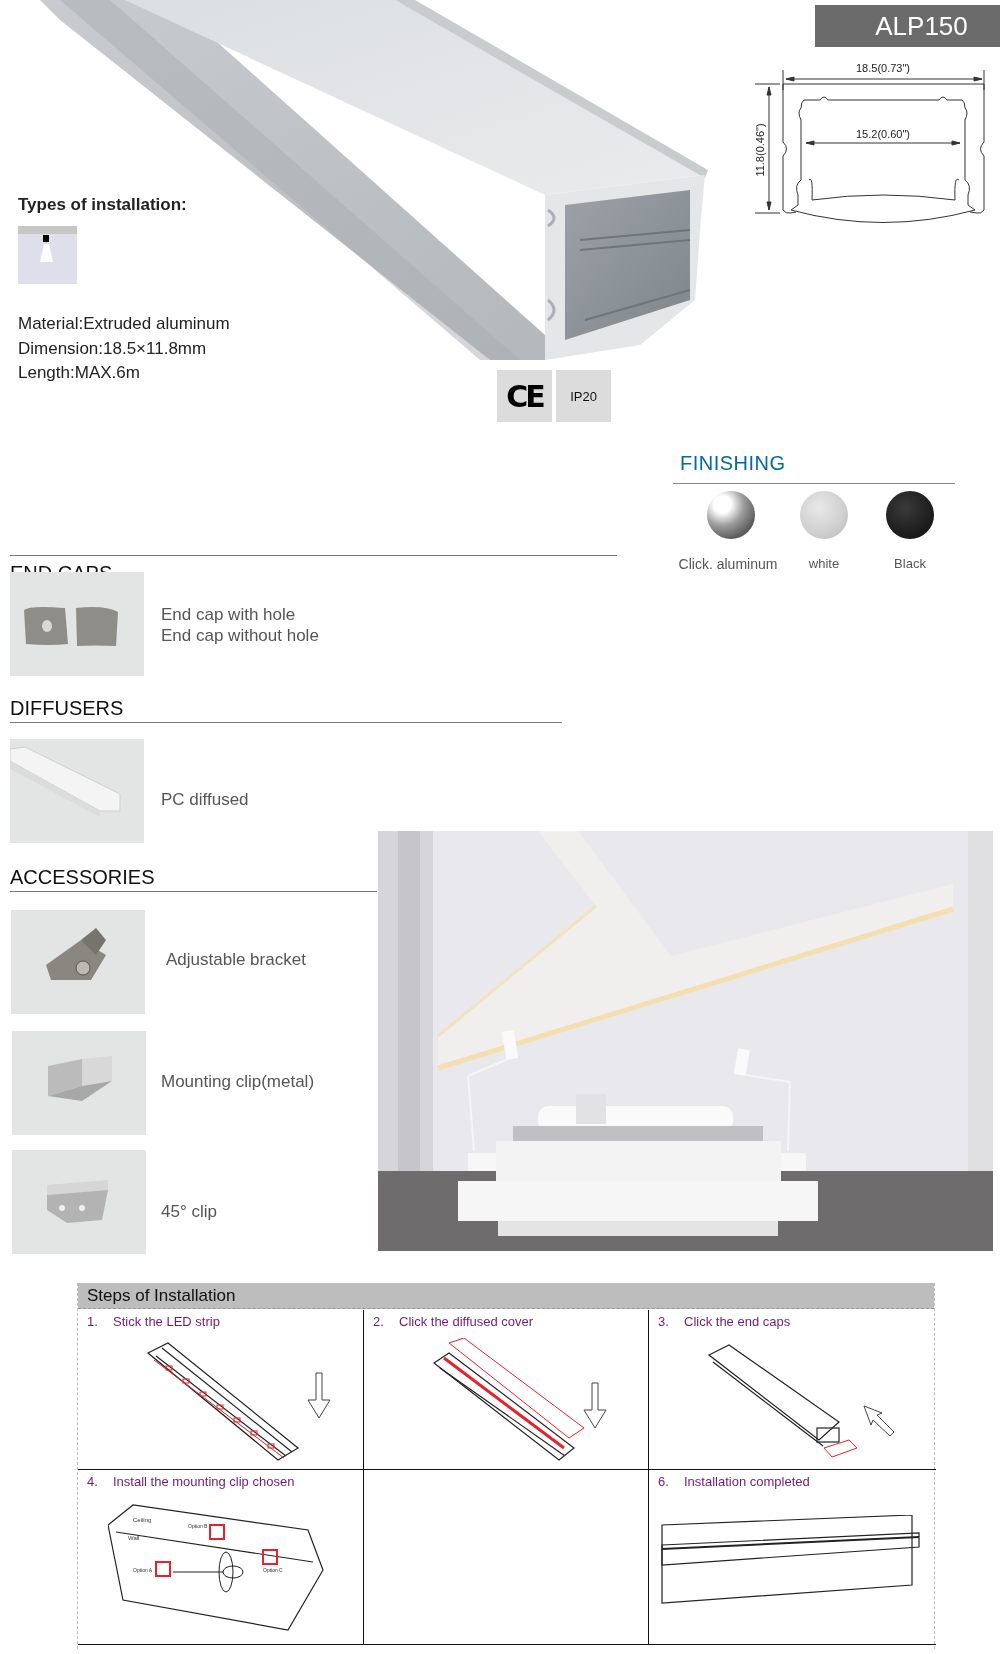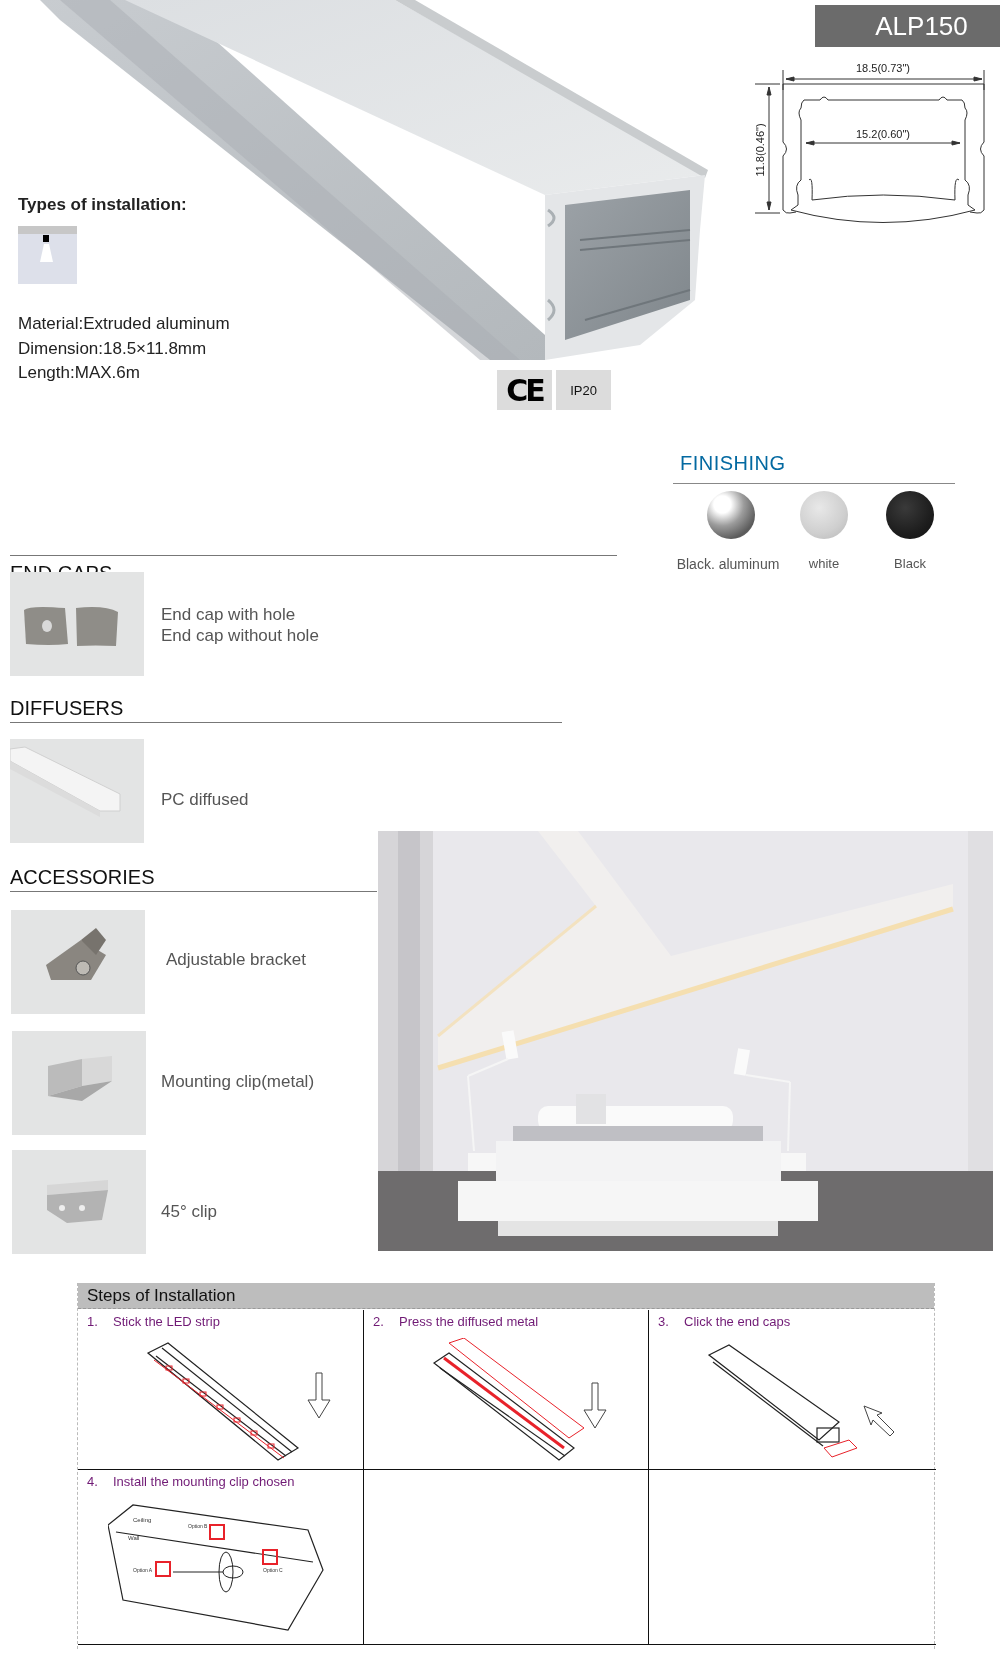--- a/index.html
+++ b/index.html
@@ -9,21 +9,21 @@
 
   
   .hero { left: 0; top: 0; width: 760px; height: 380px; }
   .model-box { left: 775px; top: 5px; width: 213px; height: 42px; background: #6b6b6b; color: #fff; font-size: 26px; text-align: center; line-height: 42px; margin-left: 40px; }
   .diagram { left: 750px; top: 50px; width: 250px; height: 180px; }
   .inst-title { left: 18px; top: 195px; font-size: 17px; color: #222; font-weight: bold; }
   .inst-icon { left: 18px; top: 226px; width: 59px; height: 58px; background: #dde0ea; }
   .inst-icon .band { position: absolute; left: 0; top: 0; width: 100%; height: 8px; background: #c7c7c7; }
   .inst-icon .led { position: absolute; left: 25px; top: 9px; width: 6px; height: 7px; background: #000; }
   .specs { left: 18px; top: 312px; font-size: 17px; line-height: 24.5px; color: #222; }
-  .cert { top: 370px; width: 55px; height: 40px; background: #dcdcdc; display: flex; align-items: center; justify-content: center; text-align: center; }
+  .cert { top: 370px; width: 55px; height: 52px; background: #dcdcdc; display: flex; align-items: center; justify-content: center; text-align: center; }
   .cert-ce { left: 497px; font-size: 30px; font-weight: bold; color: #000; letter-spacing: -3px; font-family: "DejaVu Sans", sans-serif; }
   .cert-ip { left: 556px; font-size: 13px; color: #111; }
 
   
   .fin-title { left: 680px; top: 452px; font-size: 20px; color: #0369a1; letter-spacing: 0.5px; }
   .fin-line { left: 673px; top: 483px; width: 282px; height: 1px; background: #888; }
   .swatch { top: 491px; width: 48px; height: 48px; border-radius: 50%; }
   .sw-anod { left: 707px; background: radial-gradient(circle at 32% 28%, #ffffff 0%, #ffffff 18%, #9c9c9c 45%, #5a5a5a 75%, #8a8a8a 100%); }
   .sw-white { left: 800px; background: radial-gradient(circle at 40% 35%, #e8e8e8 0%, #cfcfcf 60%, #b5b5b5 100%); }
   .sw-black { left: 886px; background: radial-gradient(circle at 40% 35%, #3a3a3a 0%, #1e1e1e 60%, #0f0f0f 100%); }
@@ -136,21 +136,21 @@
   </div>
 <div class="abs cert cert-ip">
     <span>IP20</span>
   </div>
 
 <div class="abs fin-title">FINISHING</div>
 <div class="abs fin-line"></div>
 <div class="abs swatch sw-anod"></div>
 <div class="abs swatch sw-white"></div>
 <div class="abs swatch sw-black"></div>
-<div class="abs fin-label" style="left:673px;width:110px;font-size:14px;">Black. aluminum</div>
+<div class="abs fin-label" style="left:673px;width:110px;font-size:14px;">Click. aluminum</div>
 <div class="abs fin-label" style="left:794px;width:60px;">white</div>
 <div class="abs fin-label" style="left:880px;width:60px;">Black</div>
 
 <div class="abs sec-title" style="left:10px;top:530px;margin-top:32px;">END CAPS</div>
 <div class="abs sec-line" style="left:10px;top:555px;width:607px;"></div>
 <div class="abs thumb" style="left:10px;top:572px;">
   <svg width="134" height="104">
     <path d="M14,38 Q20,33 55,36 L58,72 Q40,74 16,72 Z" fill="#8f8d88"></path>
     <ellipse cx="37" cy="54" rx="5" ry="6" fill="#d9d9d9"></ellipse>
     <path d="M66,36 Q95,33 108,40 L106,74 Q85,73 67,74 Z" fill="#8f8d88"></path>
@@ -259,21 +259,21 @@
           <rect x="79" y="67" width="6" height="4"></rect>
         <rect x="96" y="80" width="6" height="4"></rect>
           <rect x="113" y="93" width="6" height="4"></rect>
         <rect x="130" y="106" width="6" height="4"></rect>
       </g>
       <path d="M178,35 L184,35 L184,62 L192,62 L181,80 L170,62 L178,62 Z" stroke="#444" fill="#fff"></path>
     </svg>
   </div>
 
   <div class="cell" style="left:286px;top:27px;width:284px;height:159px;">
-    <div class="cell-label"><span class="num">2.</span><span>Press the diffused metal</span></div>
+    <div class="cell-label"><span class="num">2.</span><span>Click the diffused cover</span></div>
     <svg style="position:absolute;left:60px;top:28px" width="200" height="125">
       <g stroke="#222" stroke-width="1.2" fill="none">
         <polygon points="10,25 25,15 150,110 135,122"></polygon>
         <line x1="16" y1="30" x2="141" y2="118"></line>
       </g>
       <g stroke="#e8222a" fill="none">
         <polygon points="25,5 40,0 160,90 145,100"></polygon>
         <line x1="20" y1="20" x2="140" y2="110" stroke-width="3"></line>
       </g>
       <path d="M168,45 L174,45 L174,72 L182,72 L171,90 L160,72 L168,72 Z" stroke="#444" fill="#fff"></path>
@@ -308,13 +308,23 @@
       <rect x="48" y="62" width="14" height="14" stroke="#e8222a" fill="none" stroke-width="2"></rect>
       <rect x="102" y="25" width="14" height="14" stroke="#e8222a" fill="none" stroke-width="2"></rect>
       <rect x="155" y="50" width="14" height="14" stroke="#e8222a" fill="none" stroke-width="2"></rect>
       <line x1="65" y1="72" x2="115" y2="72" stroke="#222"></line>
       <ellipse cx="125" cy="72" rx="10" ry="6" fill="#fff" stroke="#222"></ellipse>
       <ellipse cx="118" cy="72" rx="7" ry="20" fill="none" stroke="#222"></ellipse>
     </svg>
   </div>
 
 
+  <div class="cell" style="left:571px;top:187px;width:287px;height:174px;">
+    <div class="cell-label"><span class="num">6.</span><span>Installation completed</span></div>
+    <svg style="position:absolute;left:8px;top:45px" width="275" height="100">
+      <g stroke="#222" stroke-width="1.2" fill="none">
+        <polygon points="5,10 255,0 255,70 5,88"></polygon>
+        <polygon points="5,30 262,18 262,32 5,50"></polygon>
+        <line x1="5" y1="34" x2="262" y2="22" stroke-width="2"></line>
+      </g>
+    </svg>
+  </div>
 </div>
 
 </body></html>

